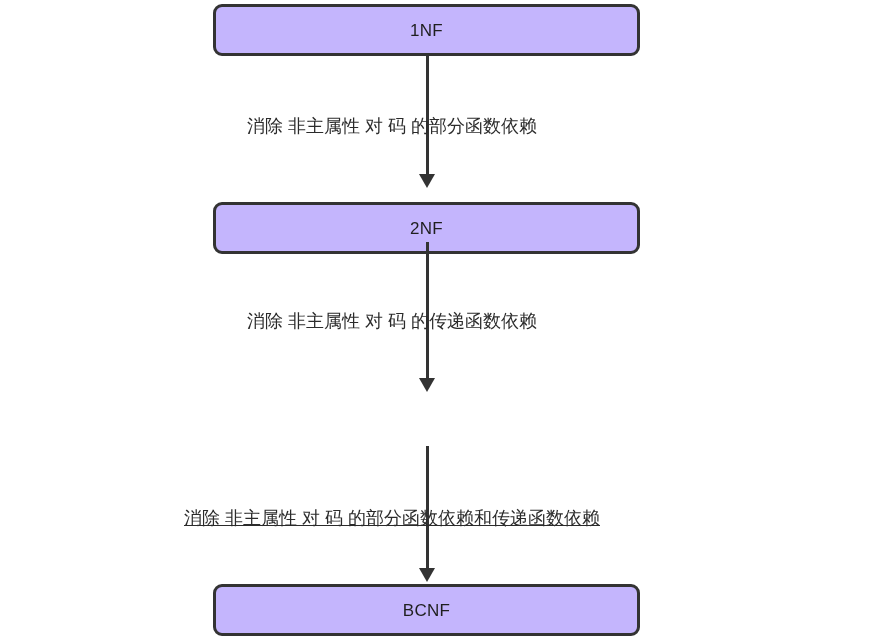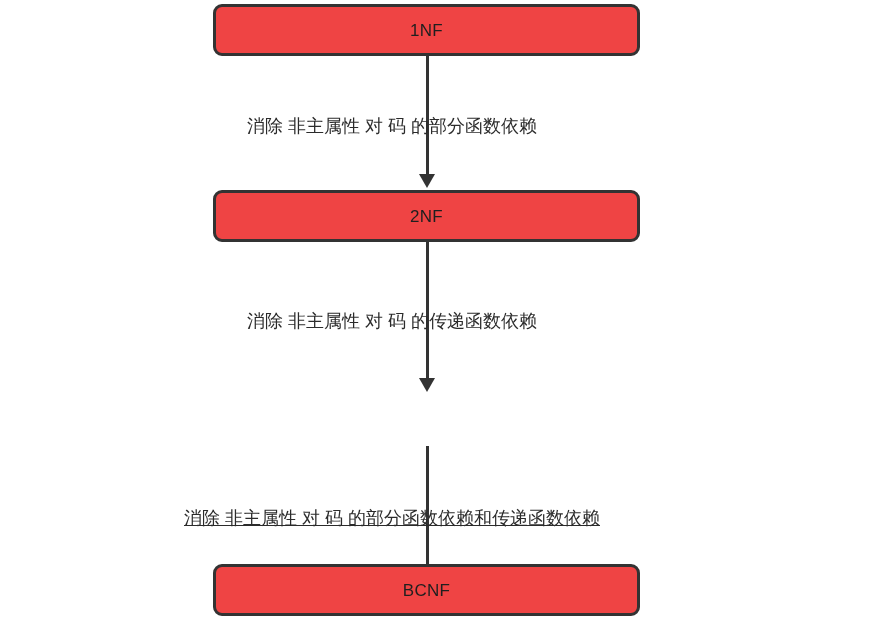--- a/index.html
+++ b/index.html
@@ -18,39 +18,39 @@
     overflow: hidden;
   }
 
   
   .node {
     position: absolute;
     left: 213px;
     width: 427px;
     height: 52px;
     box-sizing: border-box;
-    background: #ef4444;
+    background: #c4b5fd;
     border: 3px solid #333333;
     border-radius: 9px;
     display: flex;
     align-items: center;
     justify-content: center;
   }
   .node-label {
     font-size: 17px;
     color: #1f1f1f;
     letter-spacing: 0.3px;
     line-height: 1;
     white-space: nowrap;
   }
 
   .node-1nf  { top: 4px;   }
-  .node-2nf  { top: 190px; }
+  .node-2nf  { top: 202px; }
   .node-3nf  { top: 394px; }
-  .node-bcnf { top: 564px; }
+  .node-bcnf { top: 584px; }
 
   
   .edge-line {
     position: absolute;
     left: 426px;
     width: 3px;
     background: #333333;
   }
   .edge-1 { top: 56px;  height: 119px; }
   .edge-2 { top: 242px; height: 137px; }

